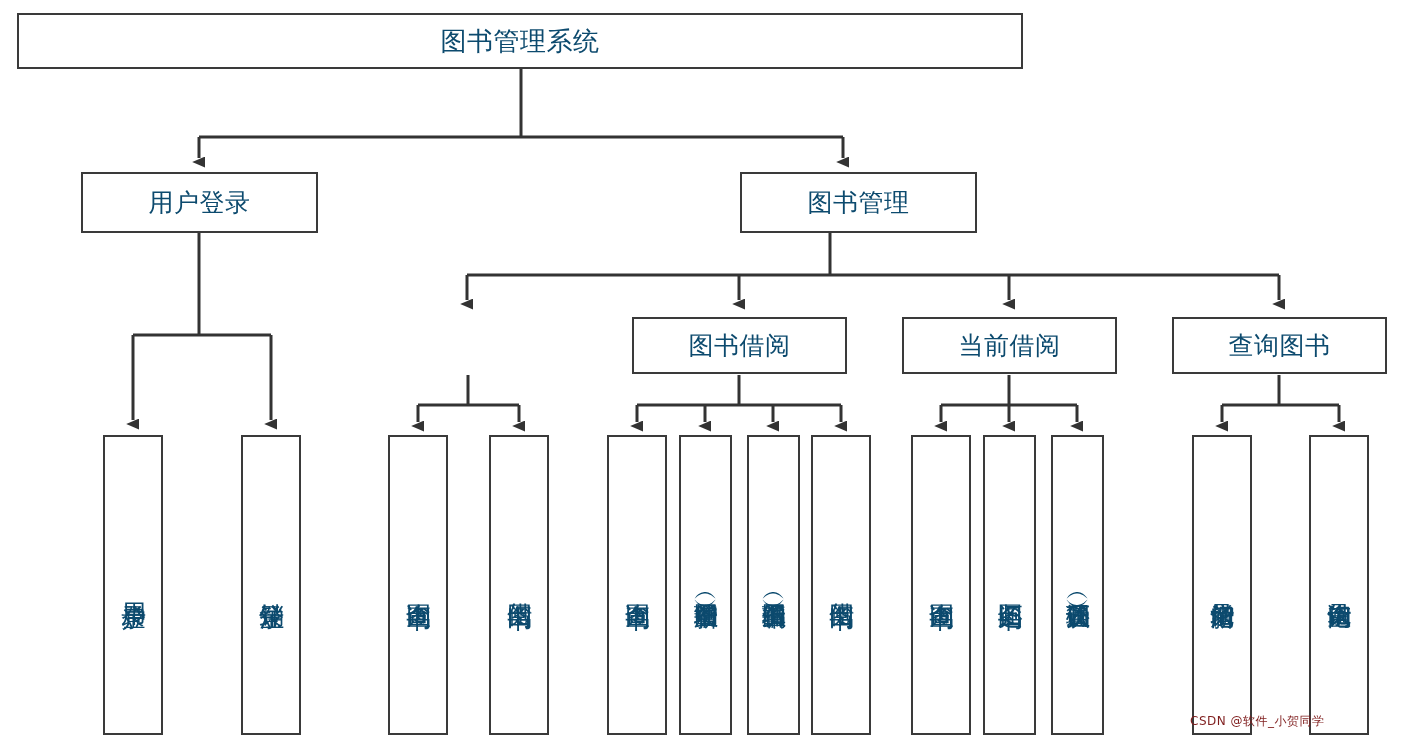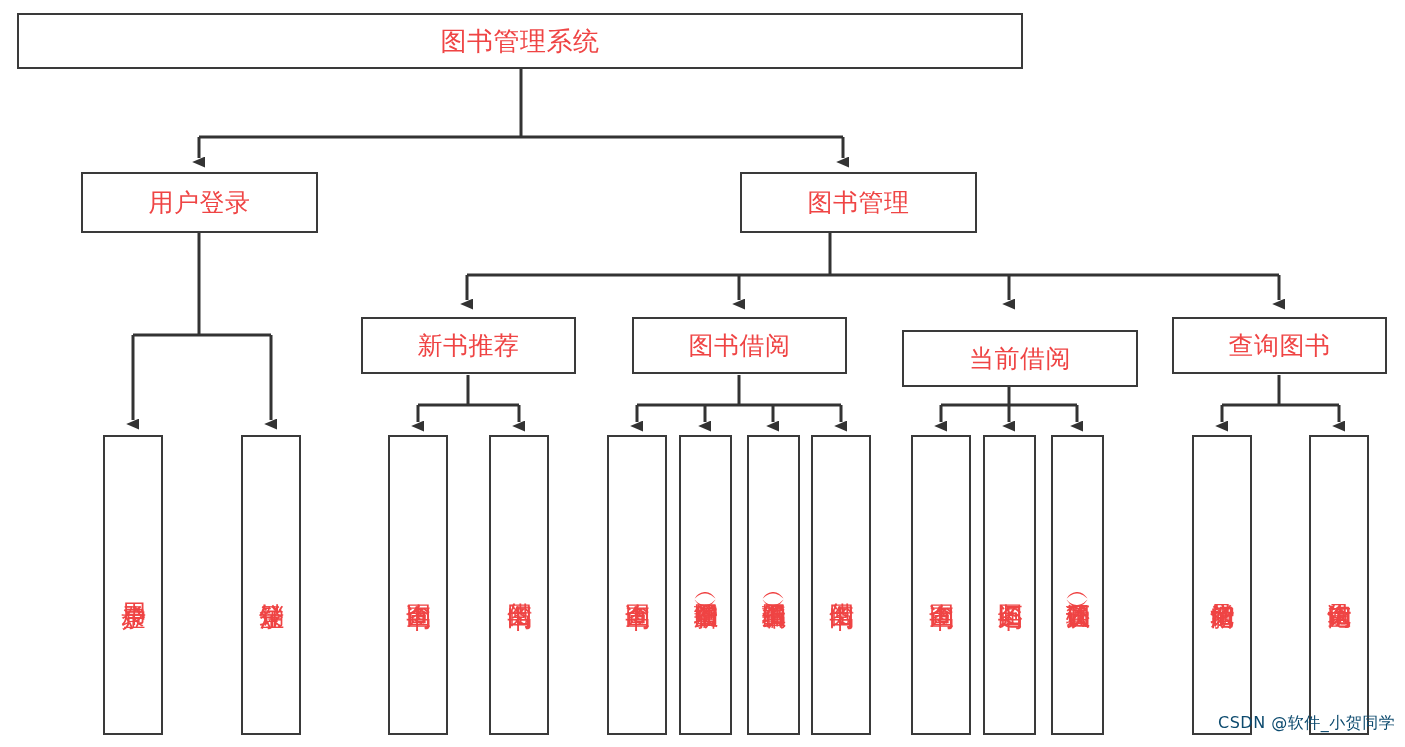--- a/index.html
+++ b/index.html
@@ -22,21 +22,21 @@
     pointer-events:none;
   }
   .node{
     position:absolute;
     box-sizing:border-box;
     background:#ffffff;
     border:2.5px solid #3a3a3a;
     display:flex;
     align-items:center;
     justify-content:center;
-    color:#ef4444;
+    color:#0c4a6e;
   }
   .node .lbl{
     display:block;
     text-align:center;
     line-height:1.08;
     white-space:nowrap;
   }
   
   .node.h .lbl{
     writing-mode:horizontal-tb;
@@ -53,26 +53,25 @@
     writing-mode:vertical-rl;
     text-orientation:upright;
     font-size:25px;
     line-height:1.22;
     letter-spacing:1px;
     max-height:100%;
   }
   .node.v.narrow .lbl{font-size:24px;line-height:1.12;letter-spacing:0px;}
   .watermark{
     position:absolute;
-    font-size:16px;
-    color:#0c4a6e;
+    font-size:12px;
+    color:#7f1d1d;
     white-space:nowrap;
     letter-spacing:0.5px;
     font-family:"DejaVu Sans","Liberation Sans",sans-serif;
-    margin-left:28px;
   }
 </style>
 </head>
 <body>
 
 <div id="canvas">
 
   <svg id="wires" viewBox="0 0 1405 747" width="1405" height="747" xmlns="http://www.w3.org/2000/svg">
     <defs>
       <marker id="arw" markerWidth="11" markerHeight="13" refX="1.5" refY="6.2" orient="auto" markerUnits="userSpaceOnUse">
@@ -128,27 +127,24 @@
     <span class="lbl">图书管理系统</span>
   </div>
 
   <div class="node h" style="left:81px;top:172px;width:237px;height:61px;">
     <span class="lbl">用户登录</span>
   </div>
   <div class="node h" style="left:712px;top:172px;width:237px;height:61px;margin-left:28px;">
     <span class="lbl">图书管理</span>
   </div>
 
-  <div class="node h" style="left:361px;top:317px;width:215px;height:57px;">
-    <span class="lbl">新书推荐</span>
-  </div>
   <div class="node h" style="left:632px;top:317px;width:215px;height:57px;">
     <span class="lbl">图书借阅</span>
   </div>
-  <div class="node h" style="left:902px;top:330px;width:236px;height:57px;">
+  <div class="node h" style="left:902px;top:317px;width:215px;height:57px;">
     <span class="lbl">当前借阅</span>
   </div>
   <div class="node h" style="left:1172px;top:317px;width:215px;height:57px;">
     <span class="lbl">查询图书</span>
   </div>
 
   <div class="node v" style="left:103px;top:435px;width:60px;height:300px;">
     <span class="lbl">用户登录</span>
   </div>
   <div class="node v" style="left:241px;top:435px;width:60px;height:300px;">

